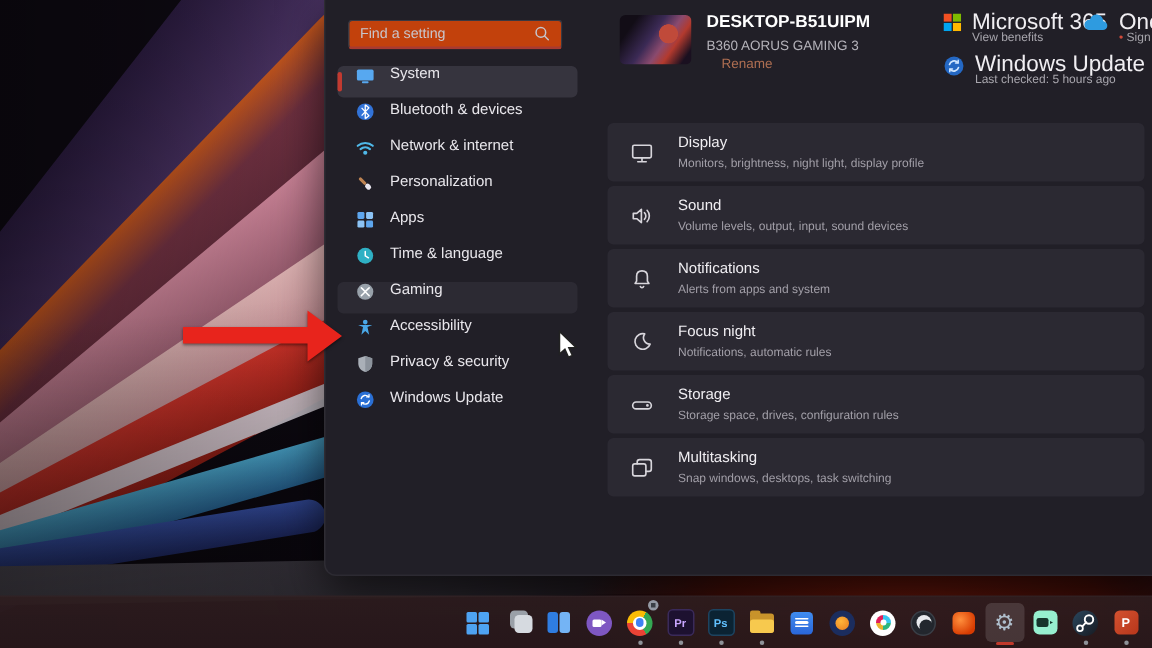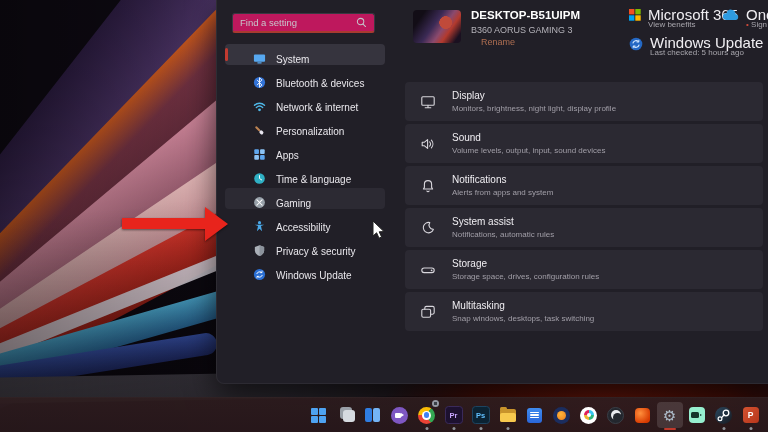--- a/index.html
+++ b/index.html
@@ -33,27 +33,27 @@
   #red-glow{position:absolute;left:320px;top:335px;width:460px;height:100px;
       background:radial-gradient(62% 130% at 62% 78%,#96200f 0%,#5e130a 46%,rgba(30,8,6,0) 78%);}
 
   
   #win{position:absolute;left:216px;top:0;width:560px;height:383px;background:#211f27;
        border-bottom-left-radius:8px;box-shadow:0 10px 30px rgba(0,0,0,.6);
        border-left:1px solid rgba(255,255,255,.06);border-bottom:1px solid rgba(255,255,255,.05);}
 
   
   #sidebar{position:absolute;left:0;top:0;width:184px;height:100%;}
-  #searchbox{position:absolute;left:15px;top:13px;width:143px;height:20px;background:#be185d;
+  #searchbox{position:absolute;left:15px;top:13px;width:143px;height:20px;background:#c2410c;
       border:1px solid #3a3841;border-bottom:2px solid #a83a30;border-radius:3px;
       display:flex;align-items:center;justify-content:space-between;padding:0 7px;box-sizing:border-box;}
   #searchbox .ph{font-size:9.5px;color:#c8c6cc;}
   .nav{position:absolute;left:8px;top:44px;width:160px;}
-  .nav-item{position:relative;height:21px;margin-bottom:3px;display:flex;align-items:flex-end;
-      gap:10px;padding-left:28px;border-radius:4px;box-sizing:border-box;}
+  .nav-item{position:relative;height:21px;margin-bottom:3px;display:flex;align-items:flex-start;
+      gap:10px;padding-left:12px;border-radius:4px;box-sizing:border-box;}
   .nav-item.selected{background:#36343e;}
   .nav-item.hover{background:#2c2a33;}
   .nav-item .pill{position:absolute;left:0;top:4px;bottom:4px;width:3px;border-radius:2px;background:#c23a30;}
   .nav-item .nlabel{font-size:10px;color:#e9e7ec;white-space:nowrap;}
   .nicon{width:13px;height:13px;display:flex;align-items:center;justify-content:center;flex:0 0 13px;}
 
   
   #main{position:absolute;left:184px;top:0;right:0;bottom:0;}
   #devthumb{position:absolute;left:12px;top:10px;width:48px;height:33px;border-radius:4px;
       background:radial-gradient(circle at 68% 38%,#c04a3a 0,#c04a3a 16%,rgba(0,0,0,0) 17%),
@@ -365,21 +365,21 @@
             </div>
         </div>
 
         <div class="srow">
           <span class="ricon">
             <svg width="16" height="16" viewBox="0 0 16 16" fill="none" stroke="#d8d6dc" stroke-width="1.1" stroke-linecap="round" stroke-linejoin="round">
                 <path d="M9.8 2.6a5.2 5.2 0 1 0 3.6 6.8 4.3 4.3 0 0 1-3.6-6.8z"></path>
               </svg>
           </span>
           <div>
-              <div class="rtitle">System assist</div>
+              <div class="rtitle">Focus night</div>
           <div class="rsub">Notifications, automatic rules</div>
             </div>
         </div>
 
 
         <div class="srow">
           <span class="ricon">
             <svg width="16" height="16" viewBox="0 0 16 16" fill="none" stroke="#d8d6dc" stroke-width="1.1" stroke-linecap="round" stroke-linejoin="round">
                 <rect x="1.8" y="6" width="12.4" height="4.6" rx="2.3"></rect>
                 <circle cx="11.6" cy="8.3" r=".9" fill="#d8d6dc" stroke="none"></circle>

